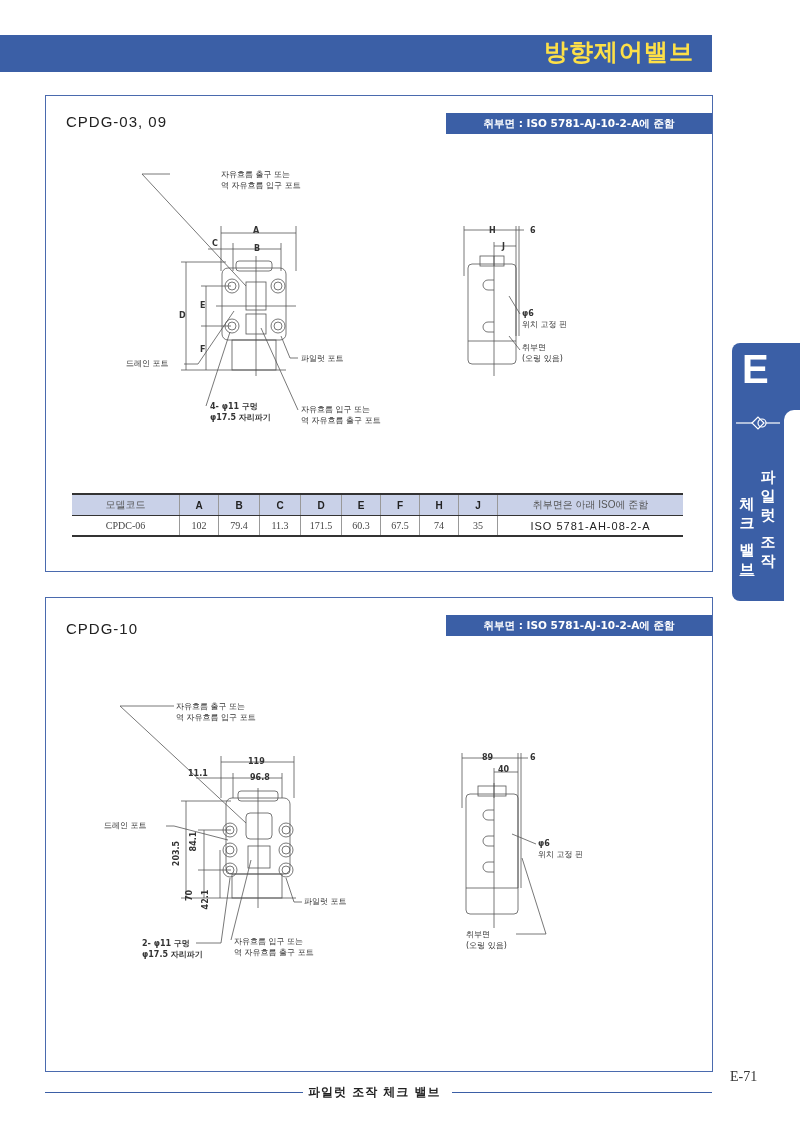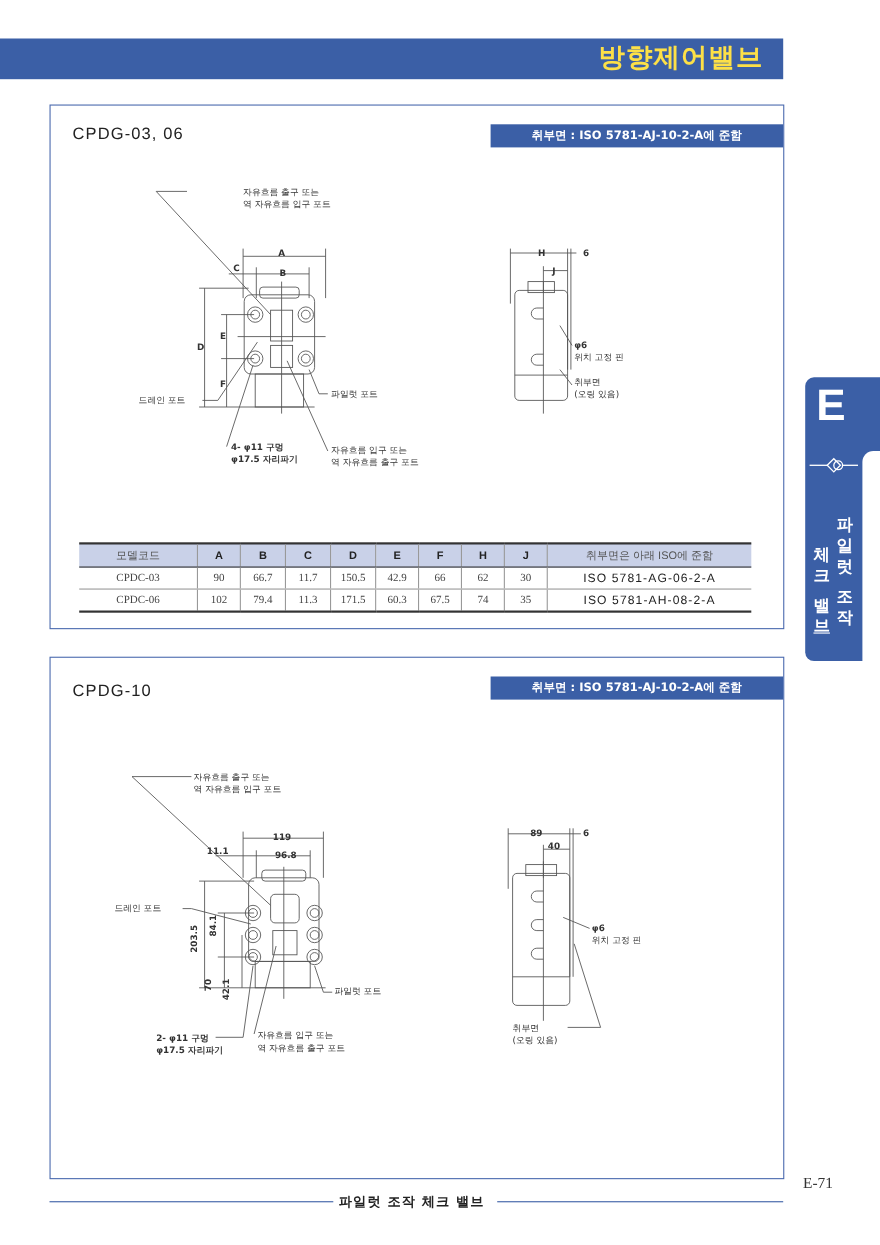--- a/index.html
+++ b/index.html
@@ -67,21 +67,21 @@
     <div>체</div>
     <div>크</div>
     <div style="height:8px"></div>
     <div>밸</div>
     <div style="text-decoration:underline;">브</div>
   </div>
 </div>
 
 <div class="panel panel1">
   <div class="panel-tag">취부면 : ISO 5781-AJ-10-2-A에 준함</div>
-  <div class="panel-model">CPDG-03, 06</div>
+  <div class="panel-model">CPDG-03, 09</div>
 
   <svg class="draw" style="left:0;top:0;" width="666" height="400">
     <g stroke="#555" stroke-width="0.8" fill="none">
 
       <line x1="96" y1="78" x2="124" y2="78"></line>
       <line x1="96" y1="78" x2="200" y2="190"></line>
 
       <line x1="175" y1="137" x2="250" y2="137"></line>
       <line x1="175" y1="130" x2="175" y2="175"></line>
       <line x1="250" y1="130" x2="250" y2="175"></line>
@@ -180,32 +180,20 @@
         <th style="width:38px">C</th>
         <th style="width:38px">D</th>
         <th style="width:36px">E</th>
         <th style="width:36px">F</th>
         <th style="width:36px">H</th>
         <th style="width:36px">J</th>
         <th class="model-col">취부면은 아래 ISO에 준함</th>
       </tr>
     </thead>
     <tbody>
-      <tr>
-        <td>CPDC-03</td>
-        <td>90</td>
-        <td>66.7</td>
-        <td>11.7</td>
-        <td>150.5</td>
-        <td>42.9</td>
-        <td>66</td>
-        <td>62</td>
-        <td>30</td>
-        <td class="iso">ISO 5781-AG-06-2-A</td>
-      </tr>
       <tr>
         <td>CPDC-06</td>
         <td>102</td>
         <td>79.4</td>
         <td>11.3</td>
         <td>171.5</td>
         <td>60.3</td>
         <td>67.5</td>
         <td>74</td>
         <td>35</td>

